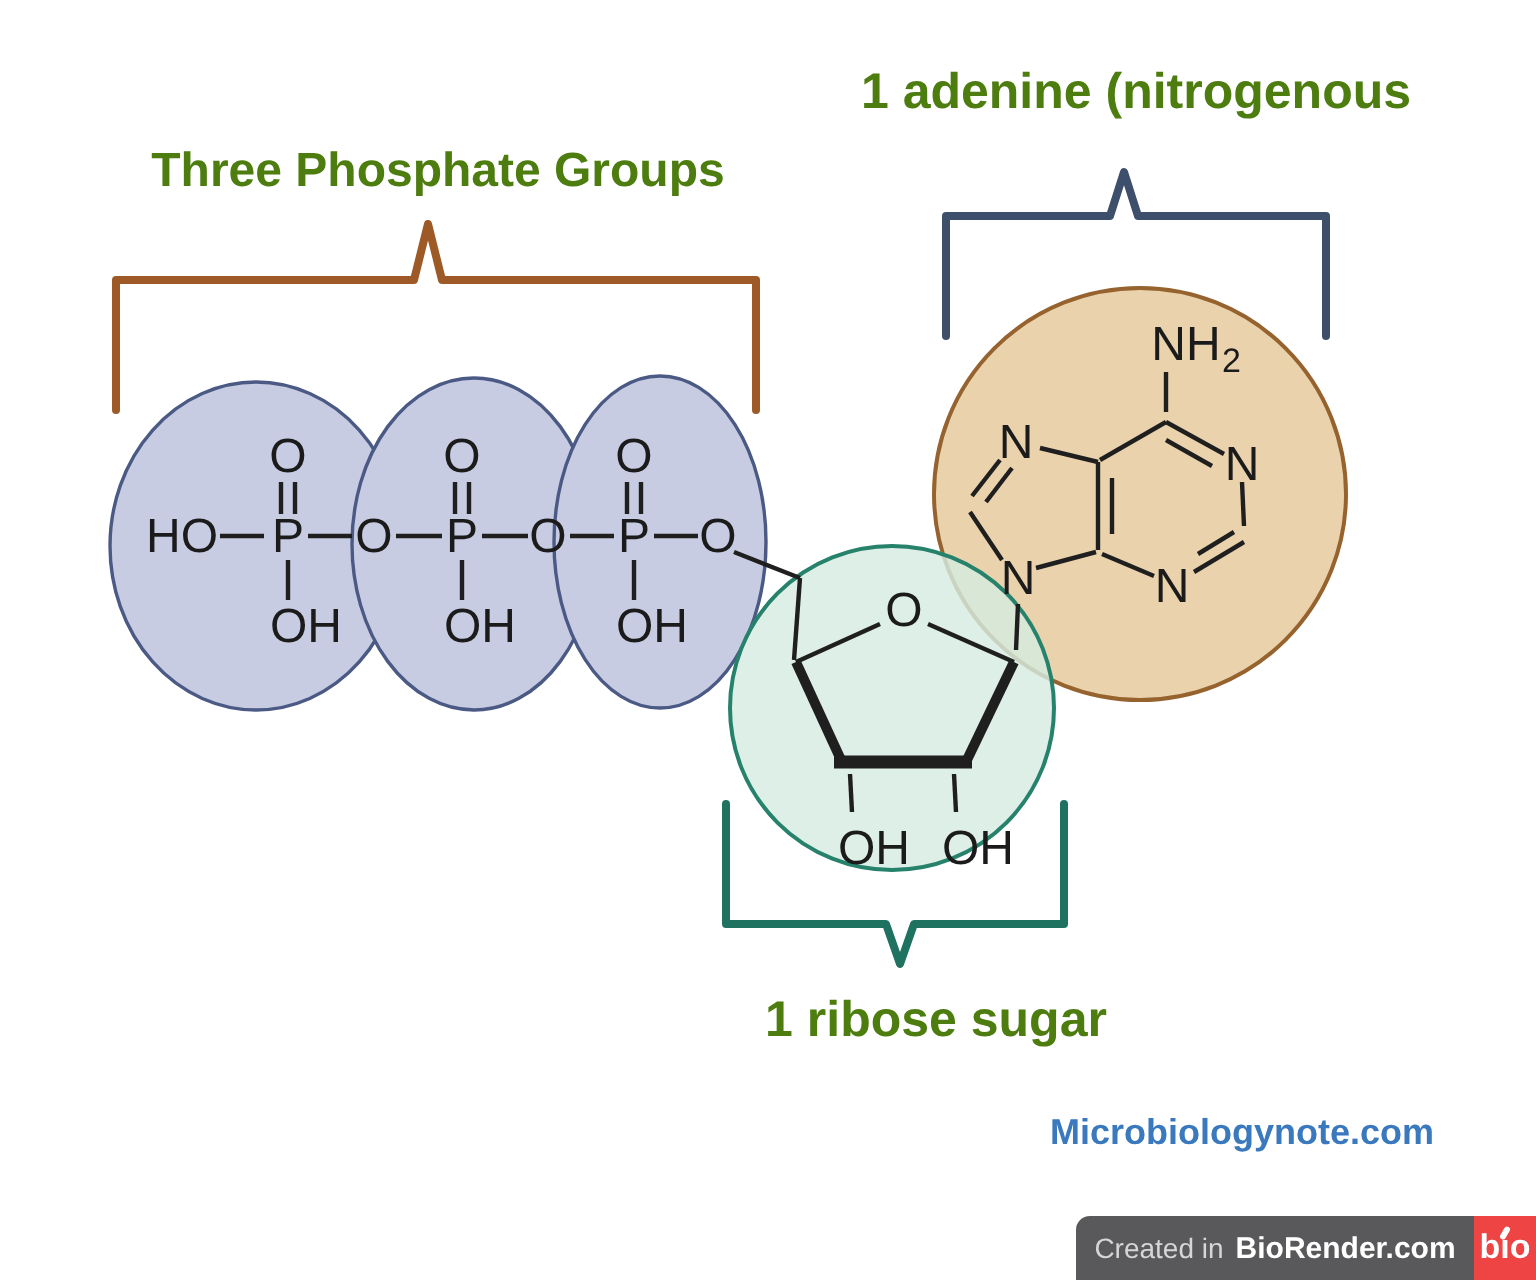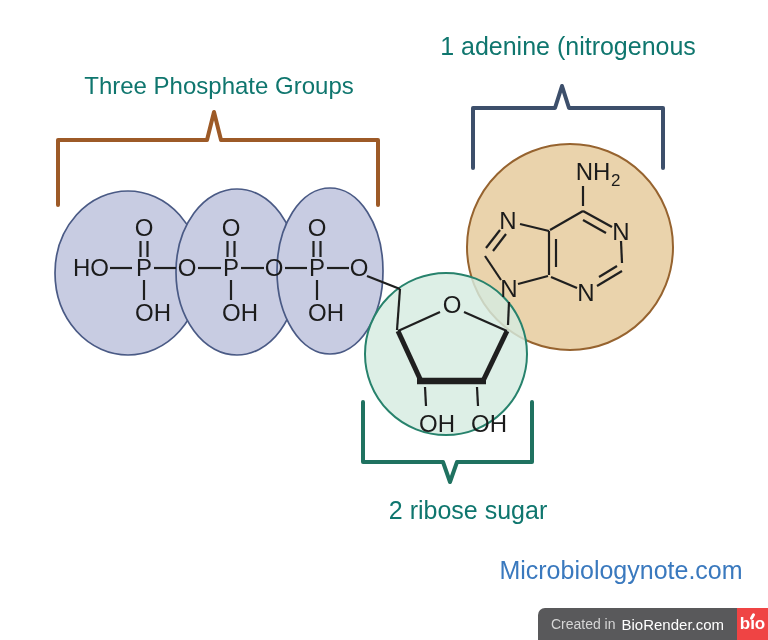--- a/index.html
+++ b/index.html
@@ -4,33 +4,33 @@
 <style>
   html,body { margin:0; padding:0; background:#fff; }
   .stage {
     position:relative; width:768px; height:640px; background:#ffffff;
     overflow:hidden; font-family:"Liberation Sans", sans-serif;
   }
   .stage svg { position:absolute; left:0; top:0; }
   svg text { font-family:"Liberation Sans", sans-serif; fill:#1b1b1b; }
   .chem  { font-size:24px; }
   .chem-sub { font-size:17px; }
-  .label { position:absolute; color:#0f766e; font-weight:400; text-align:center; }
+  .label { position:absolute; color:#4d7c0f; font-weight:700; text-align:center; }
   .title-phosphate { left:59px;  top:72px;  width:320px; font-size:24px; }
   .title-adenine   { left:428px; top:33px;  width:280px; font-size:25px; line-height:27px; }
   .title-ribose    { left:348px; top:496px; width:240px; font-size:25px; }
   .watermark { position:absolute; left:486px; top:556px; width:270px; text-align:center;
-               font-weight:400; font-size:25px; color:#3a79be; }
+               font-weight:700; font-size:18px; color:#3a79be; }
   .badge {
     position:absolute; left:538px; top:608px; right:0; height:32px;
     background:#59595b; border-top-left-radius:7px; display:flex; align-items:stretch;
   }
   .badge-text { flex:1; display:flex; align-items:center; justify-content:center;
                 color:#d6d6d6; font-size:14px; white-space:nowrap; }
-  .badge-brand { color:#ffffff; font-weight:400; font-size:15px; margin-left:6px; }
+  .badge-brand { color:#ffffff; font-weight:700; font-size:15px; margin-left:6px; }
   .badge-logo { width:31px; background:#ef4444; color:#ffffff; font-weight:700;
                 font-size:17px; display:flex; align-items:center; justify-content:center;
                 position:relative; }
   .logo-accent { position:absolute; left:14px; top:5px; width:3px; height:7px;
                  background:#ffffff; border-radius:2px; transform:rotate(30deg); }
 </style>
 </head>
 <body>
 
 <div class="stage">
@@ -131,21 +131,21 @@
       <text x="509" y="297">N</text>
     </g>
   </svg>
 
   <div class="label title-phosphate">Three Phosphate Groups</div>
 
   <div class="label title-adenine">
     <span style="display:block">1 adenine (nitrogenous</span>
   </div>
 
-  <div class="label title-ribose">2 ribose sugar</div>
+  <div class="label title-ribose">1 ribose sugar</div>
 
   <div class="watermark">Microbiologynote.com</div>
 
   <div class="badge">
     <div class="badge-text">
       <span>Created in</span>
       <span class="badge-brand">BioRender.com</span>
     </div>
     <div class="badge-logo">
       <span>bıo</span>

